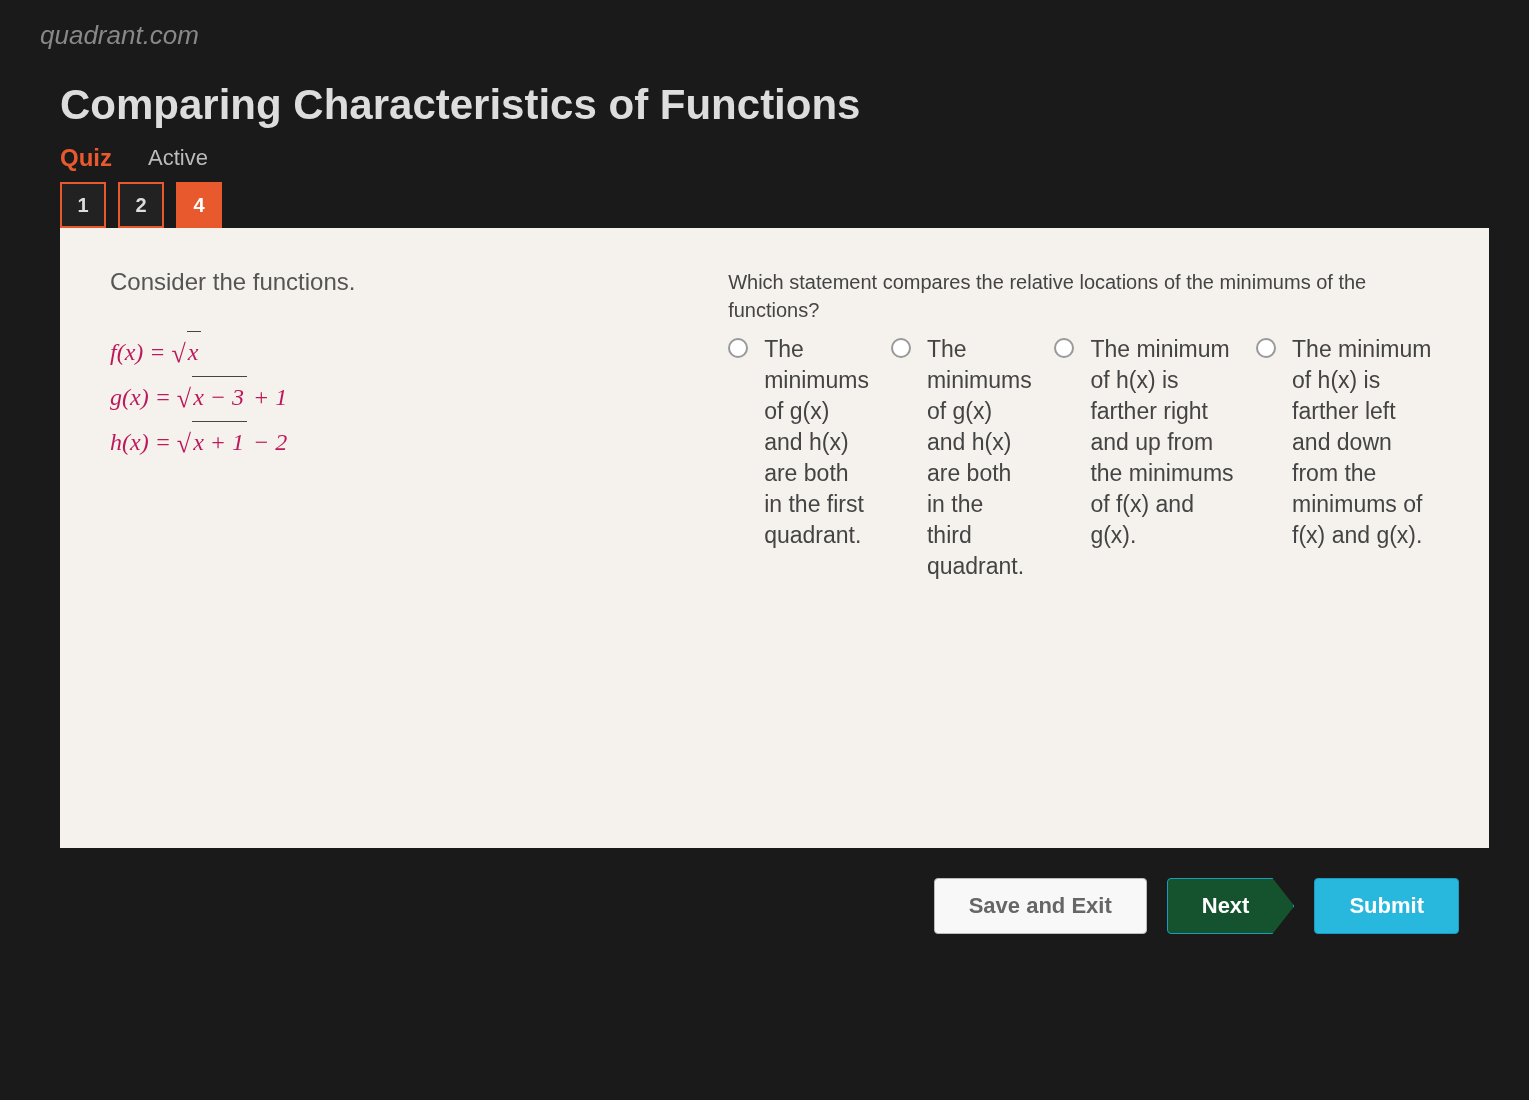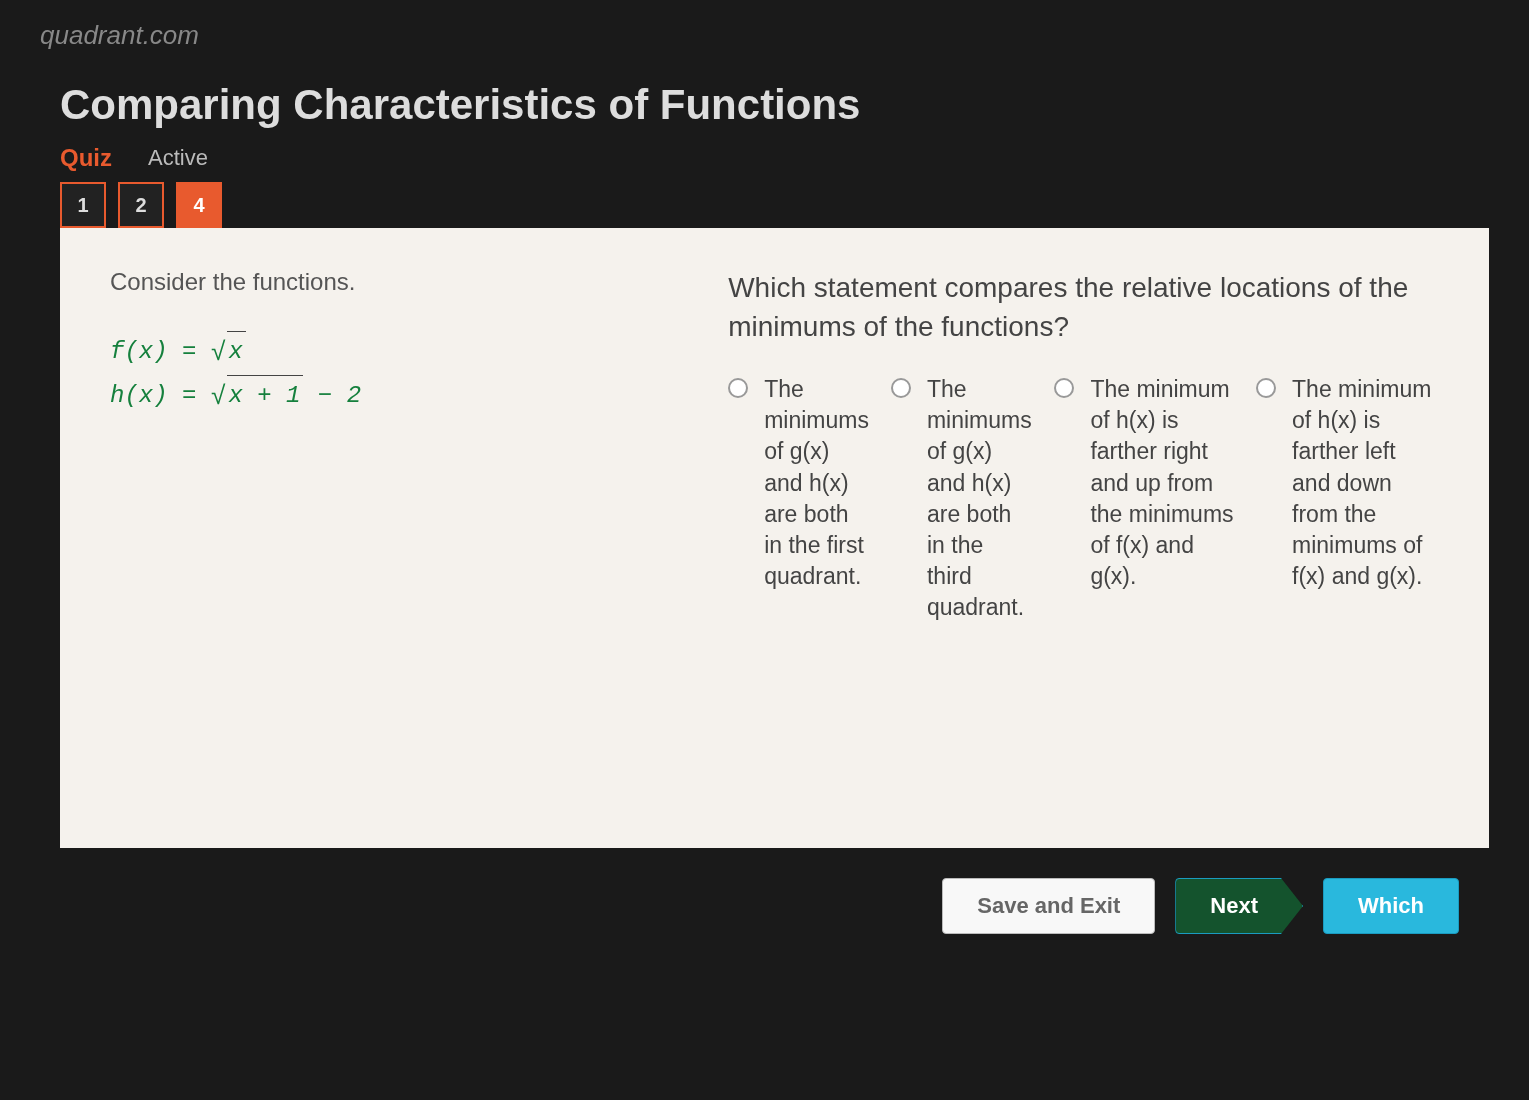--- a/index.html
+++ b/index.html
@@ -80,37 +80,37 @@
     }
     .right-col {
       flex: 1;
     }
     .instruct {
       font-size: 24px;
       color: #555;
       margin-bottom: 35px;
     }
     .functions {
-      font-family: Liberation Mono, monospace;
+      font-family: Liberation Serif, serif;
       font-style: italic;
       font-size: 24px;
       line-height: 1.7;
-      color: #15803d;
+      color: #be185d;
     }
     .sqrt {
       display: inline-block;
       border-top: 1.5px solid #444;
       padding: 0 3px 0 1px;
       margin-left: 1px;
     }
     .radic { font-style: normal; font-size: 26px; vertical-align: -2px; }
     .question {
-      font-size: 28px;
+      font-size: 20px;
       color: #444;
-      margin-bottom: 28px;
+      margin-bottom: 10px;
       line-height: 1.4;
     }
     .options {
       display: flex;
       flex-direction: row;
       gap: 22px;
     }
     .option {
       display: flex;
       align-items: flex-start;
@@ -186,20 +186,23 @@
 </div>
 
 <div class="content-panel">
   <div class="left-col">
     <div class="instruct">Consider the functions.</div>
     <div class="functions">
       <div>
         <span class="fx">f(x) = </span><span class="radic">√</span><span class="sqrt">x</span>
       </div>
       <div>
+        <span class="fx">g(x) = </span><span class="radic">√</span><span class="sqrt">x − 3</span><span> + 1</span>
+      </div>
+      <div>
         <span class="fx">h(x) = </span><span class="radic">√</span><span class="sqrt">x + 1</span><span> − 2</span>
       </div>
     </div>
   </div>
 
   <div class="right-col">
     <div class="question">Which statement compares the relative locations of the minimums of the functions?</div>
     <div class="options">
       <div class="option">
         <div class="radio"></div>
@@ -217,14 +220,14 @@
         <div class="radio"></div>
         <div class="opt-text">The minimum of h(x) is farther left and down from the minimums of f(x) and g(x).</div>
       </div>
     </div>
   </div>
 </div>
 
 <div class="footer">
   <button class="btn btn-save">Save and Exit</button>
   <button class="btn btn-next">Next</button>
-  <button class="btn btn-submit">Which</button>
+  <button class="btn btn-submit">Submit</button>
 </div>
 
 </body></html>

